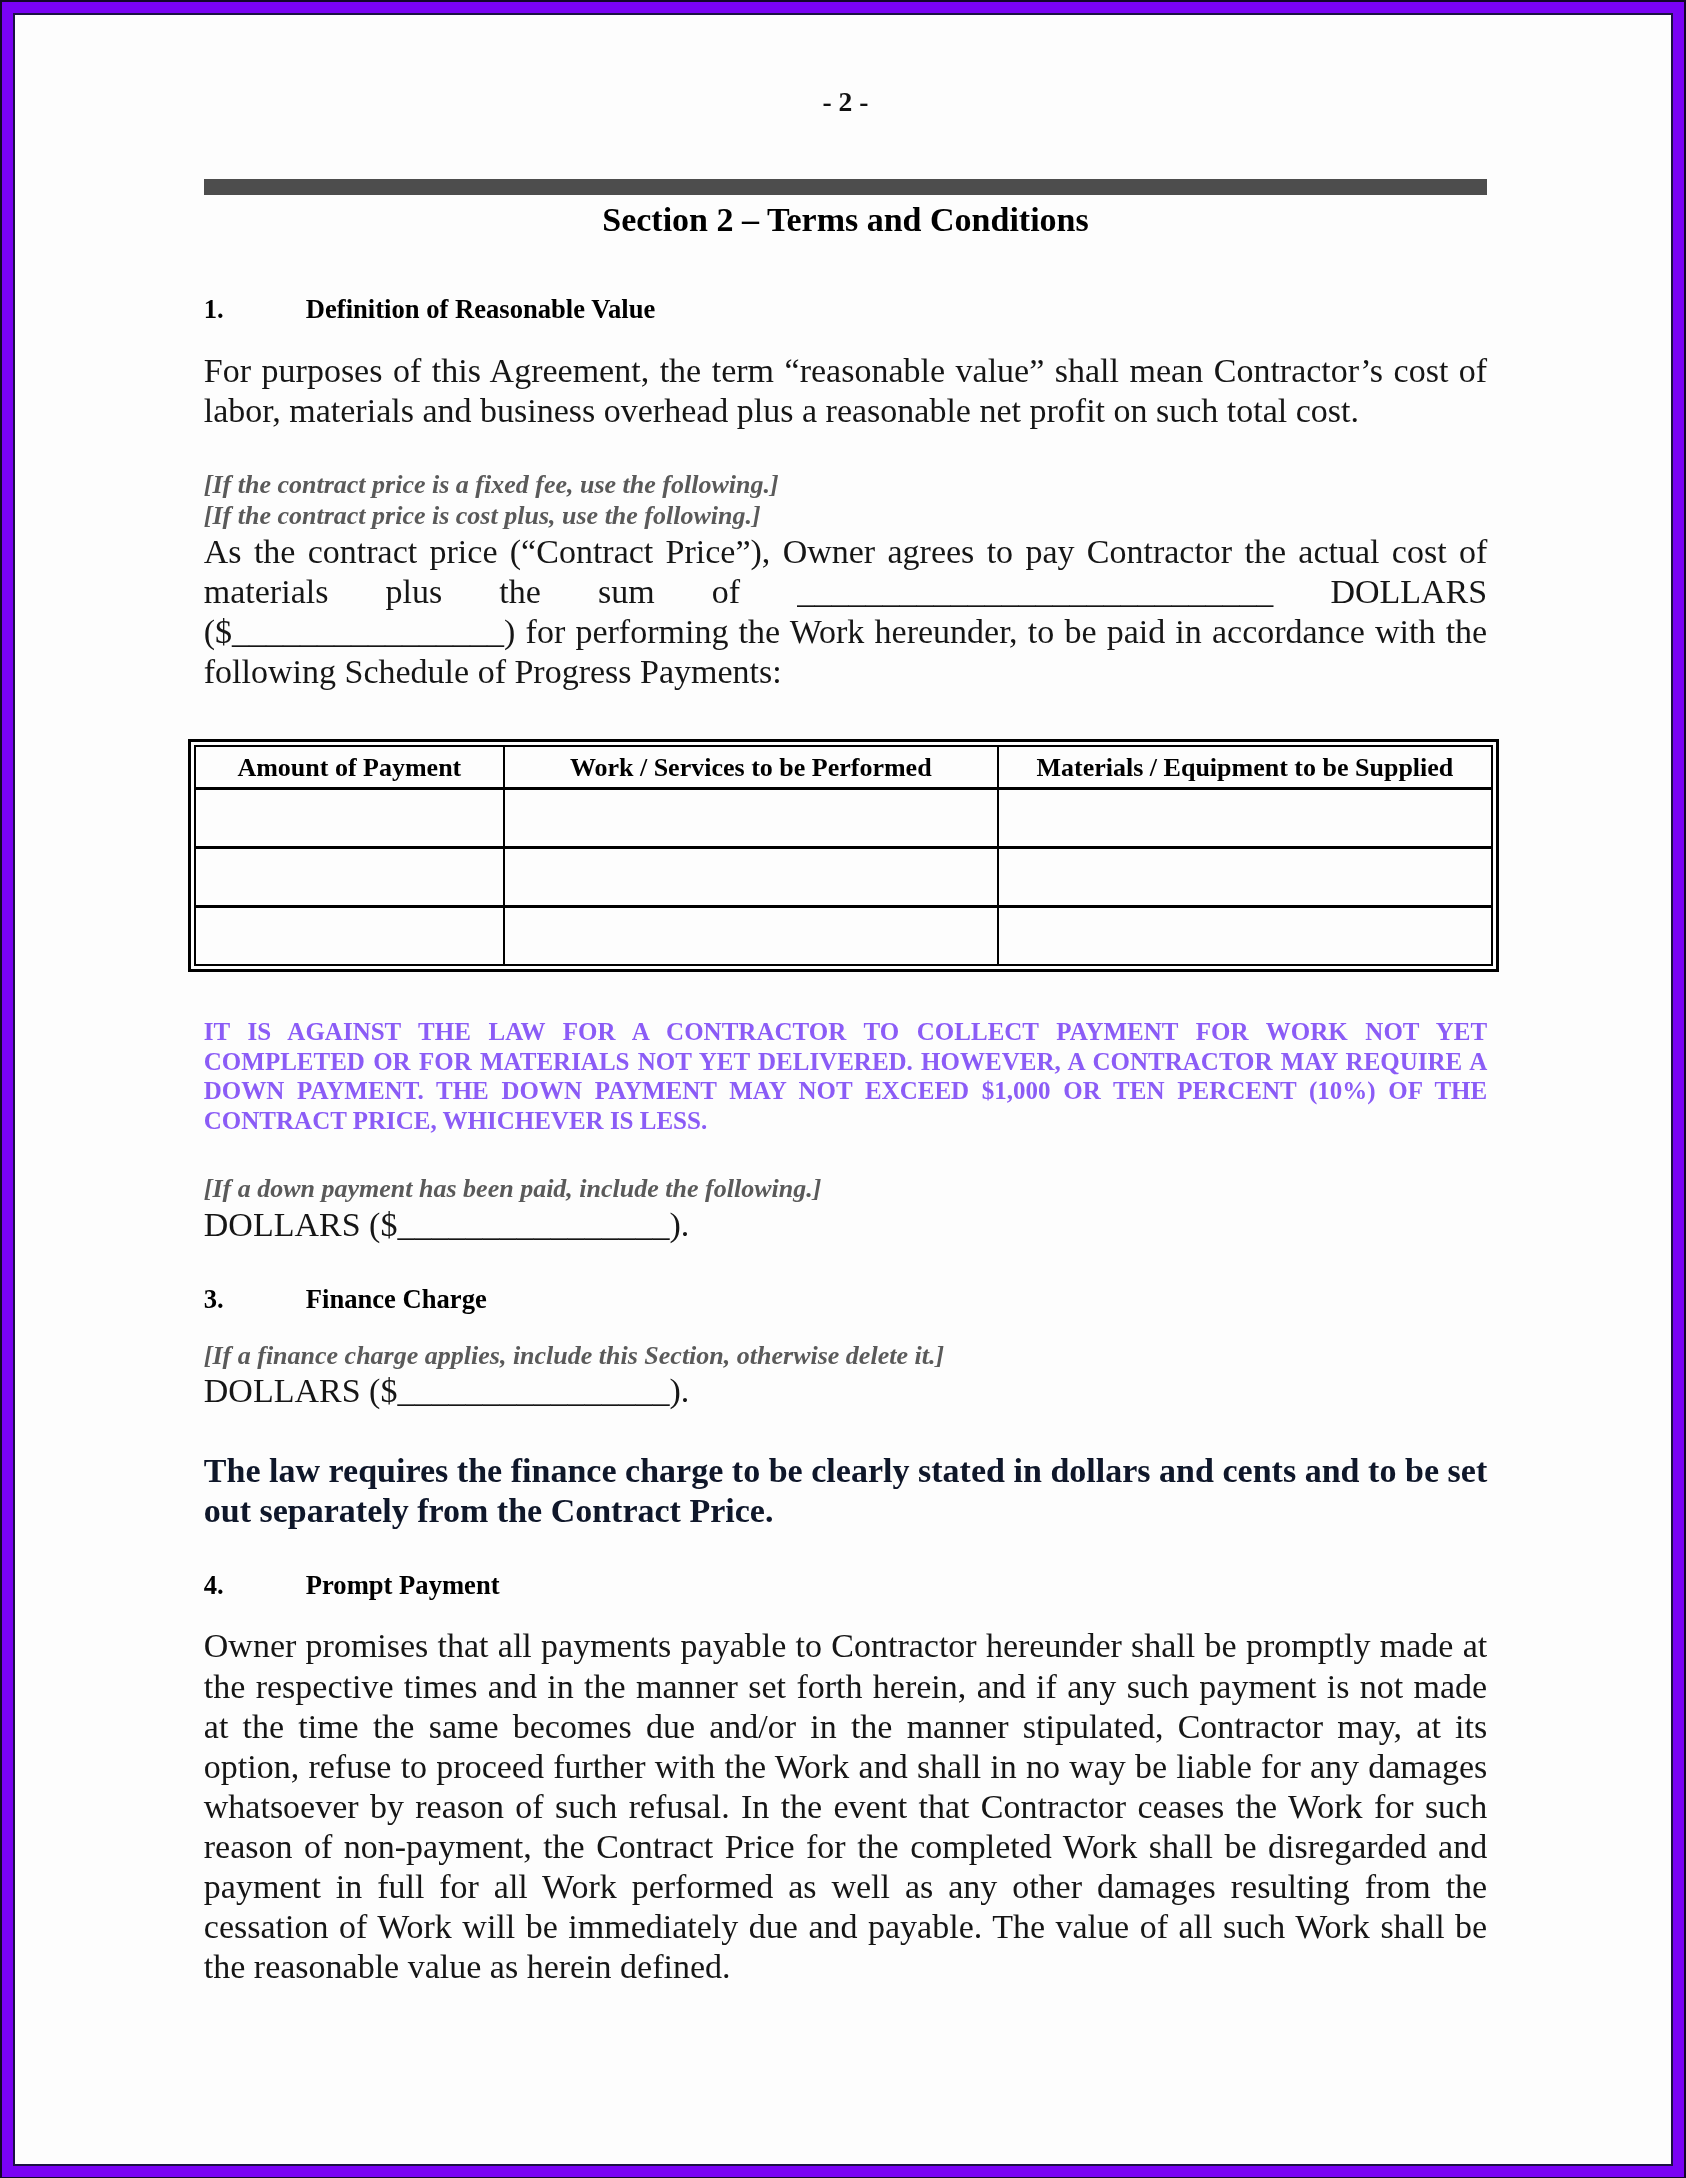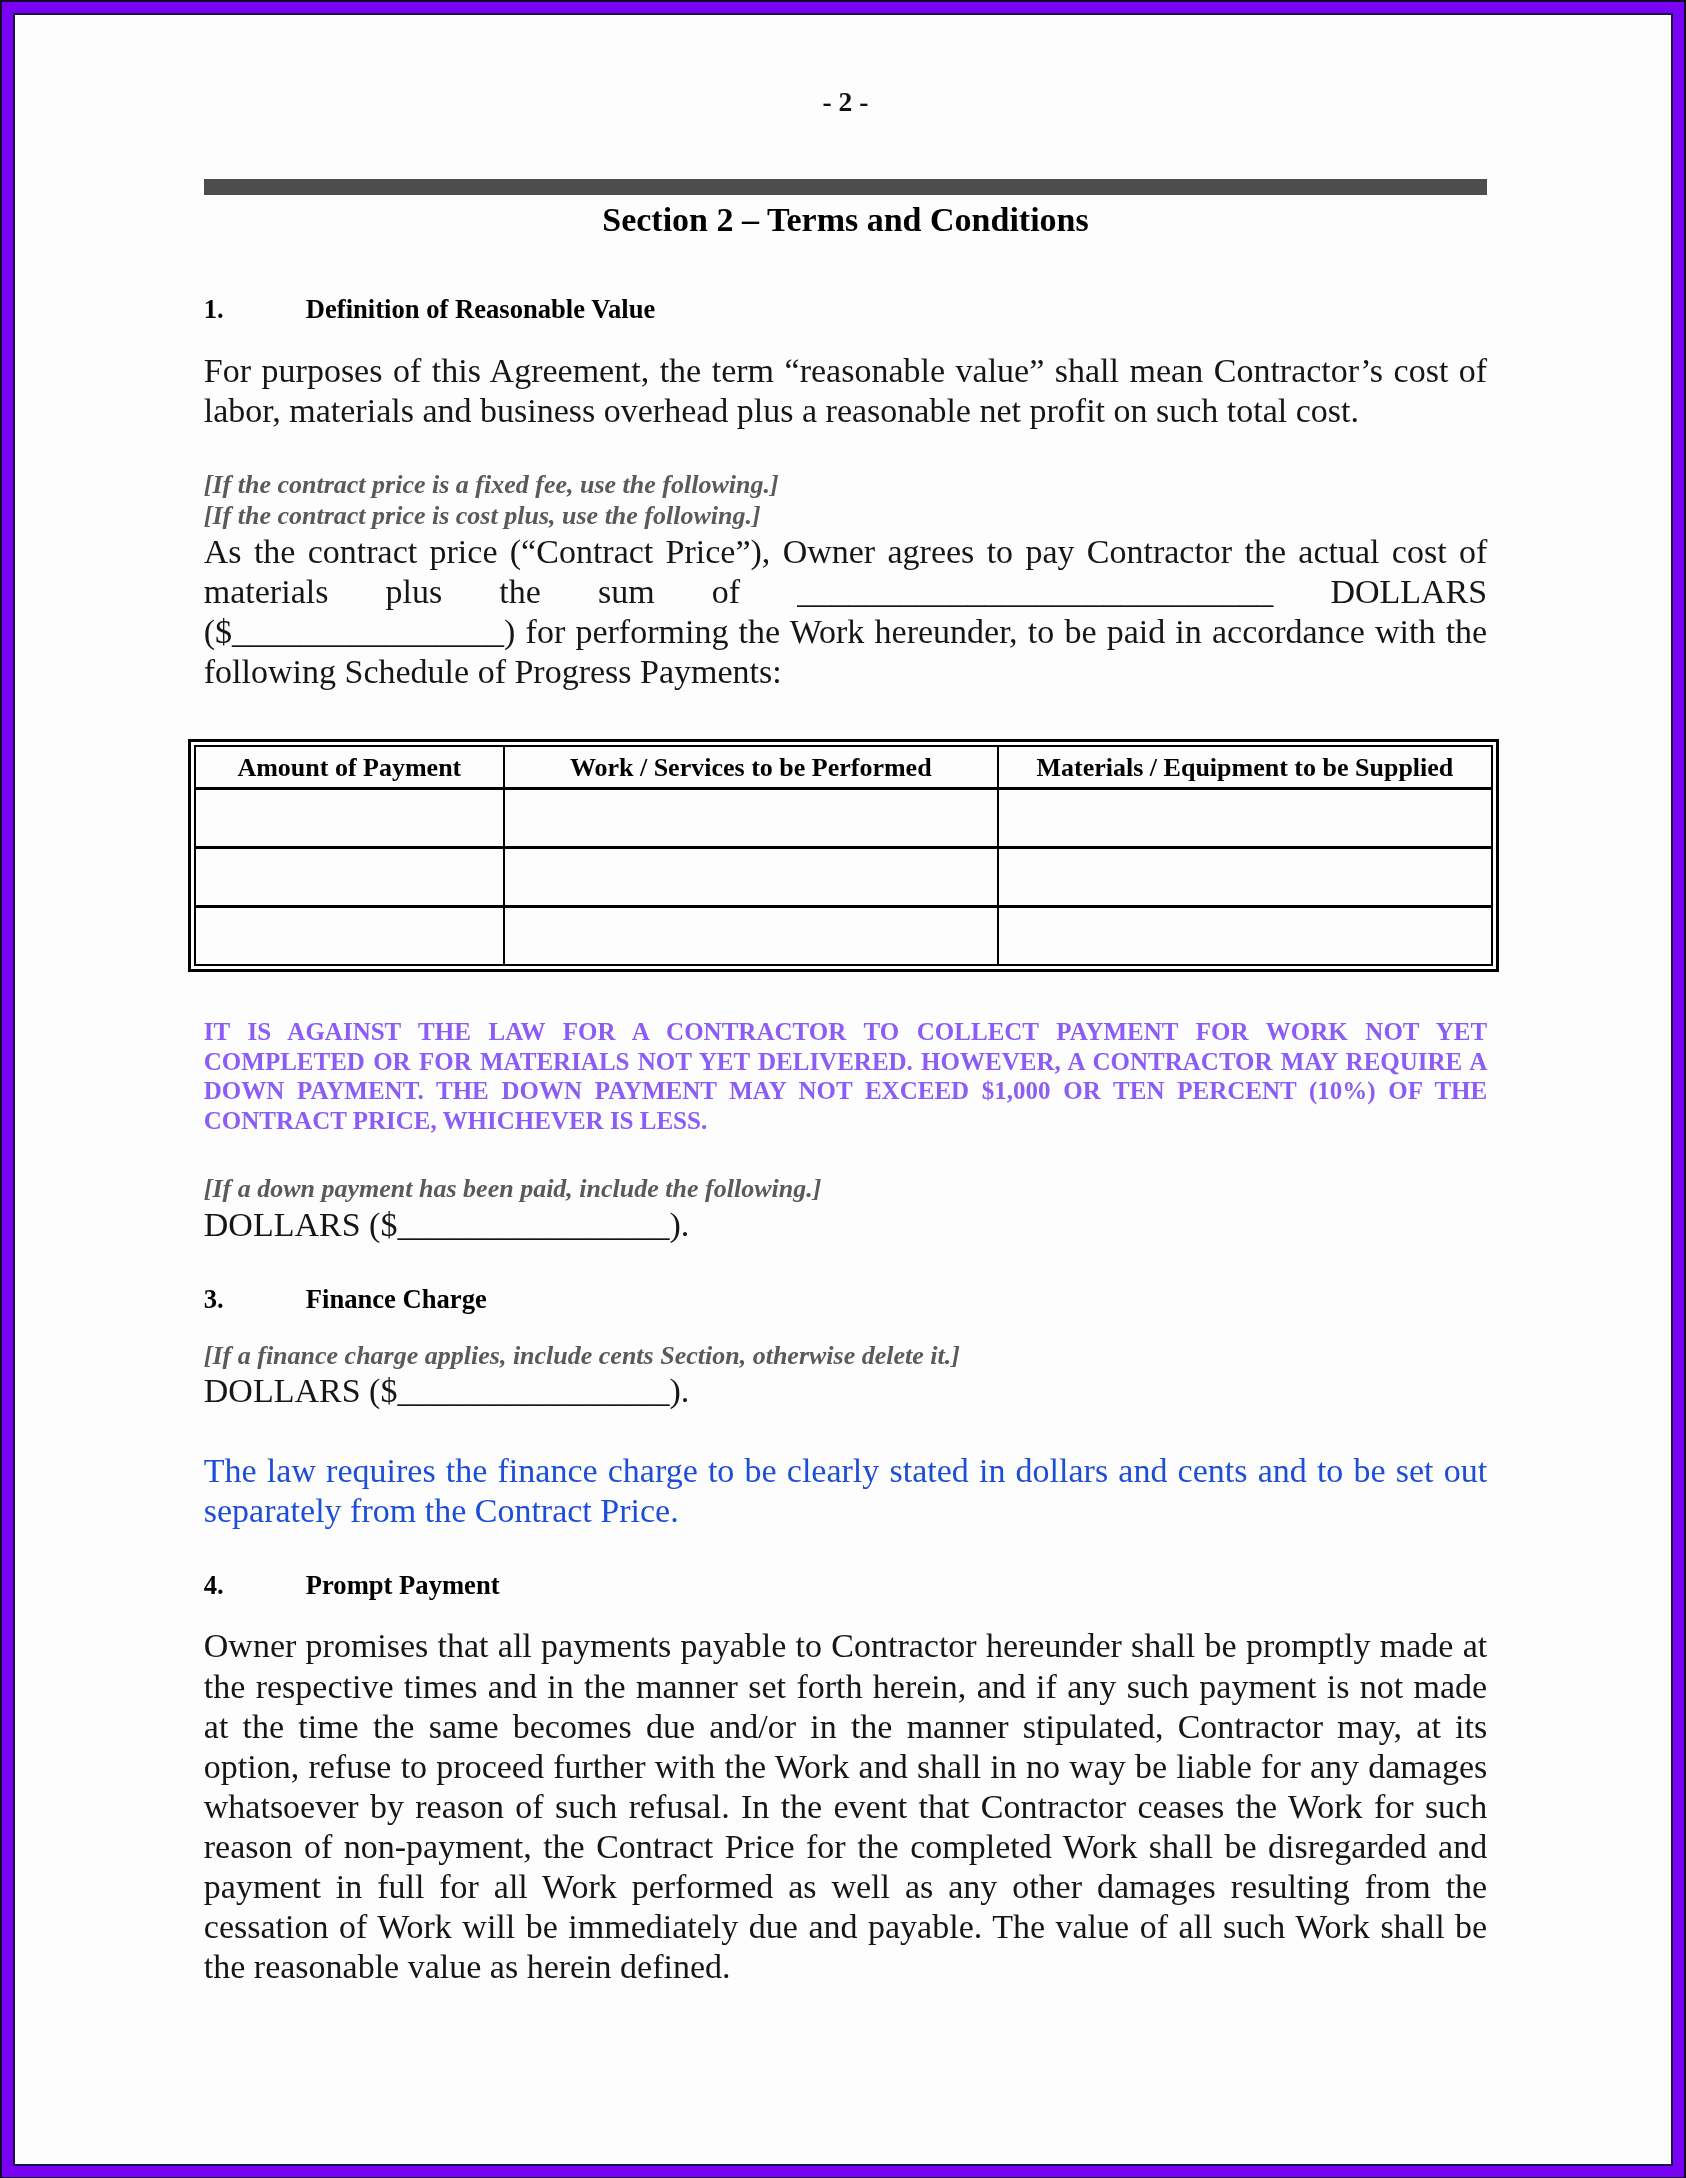--- a/index.html
+++ b/index.html
@@ -65,22 +65,22 @@
     color: #5a5a5a;
     margin: 0;
     font-weight: bold;
   }
   .warning {
     font-weight: bold;
     color: #8b5cf6;
     font-size: 25px;
   }
   .law-bold {
-    font-weight: normal;
-    color: #1d4ed8;
+    font-weight: bold;
+    color: #0f172a;
   }
 
   .fill-row { display: flex; align-items: baseline; }
   .fill-lead { white-space: nowrap; }
   .fill-lead.wide { word-spacing: 5.9px; }
   .fill-rule {
     flex: 1;
     height: 1px;
     border-bottom: 2px solid #222;
     align-self: flex-end;
@@ -179,21 +179,21 @@
 
     <p class="note">[If a down payment has been paid, include the following.]</p>
     <div class="para">
       <div>DOLLARS ($________________).</div>
     </div>
 
     <div class="clause-head">
       <span class="clause-num">3.</span><span>Finance Charge</span>
     </div>
 
-    <p class="note">[If a finance charge applies, include cents Section, otherwise delete it.]</p>
+    <p class="note">[If a finance charge applies, include this Section, otherwise delete it.]</p>
     <div class="para">
       <div>DOLLARS ($________________).</div>
     </div>
 
     <p class="para law-bold">The law requires the finance charge to be clearly stated in dollars and cents and to be set out separately from the Contract Price.</p>
 
     <div class="clause-head">
       <span class="clause-num">4.</span><span>Prompt Payment</span>
     </div>
     <p class="para">Owner promises that all payments payable to Contractor hereunder shall be promptly made at the respective times and in the manner set forth herein, and if any such payment is not made at the time the same becomes due and/or in the manner stipulated, Contractor may, at its option, refuse to proceed further with the Work and shall in no way be liable for any damages whatsoever by reason of such refusal. In the event that Contractor ceases the Work for such reason of non-payment, the Contract Price for the completed Work shall be disregarded and payment in full for all Work performed as well as any other damages resulting from the cessation of Work will be immediately due and payable. The value of all such Work shall be the reasonable value as herein defined.</p>

